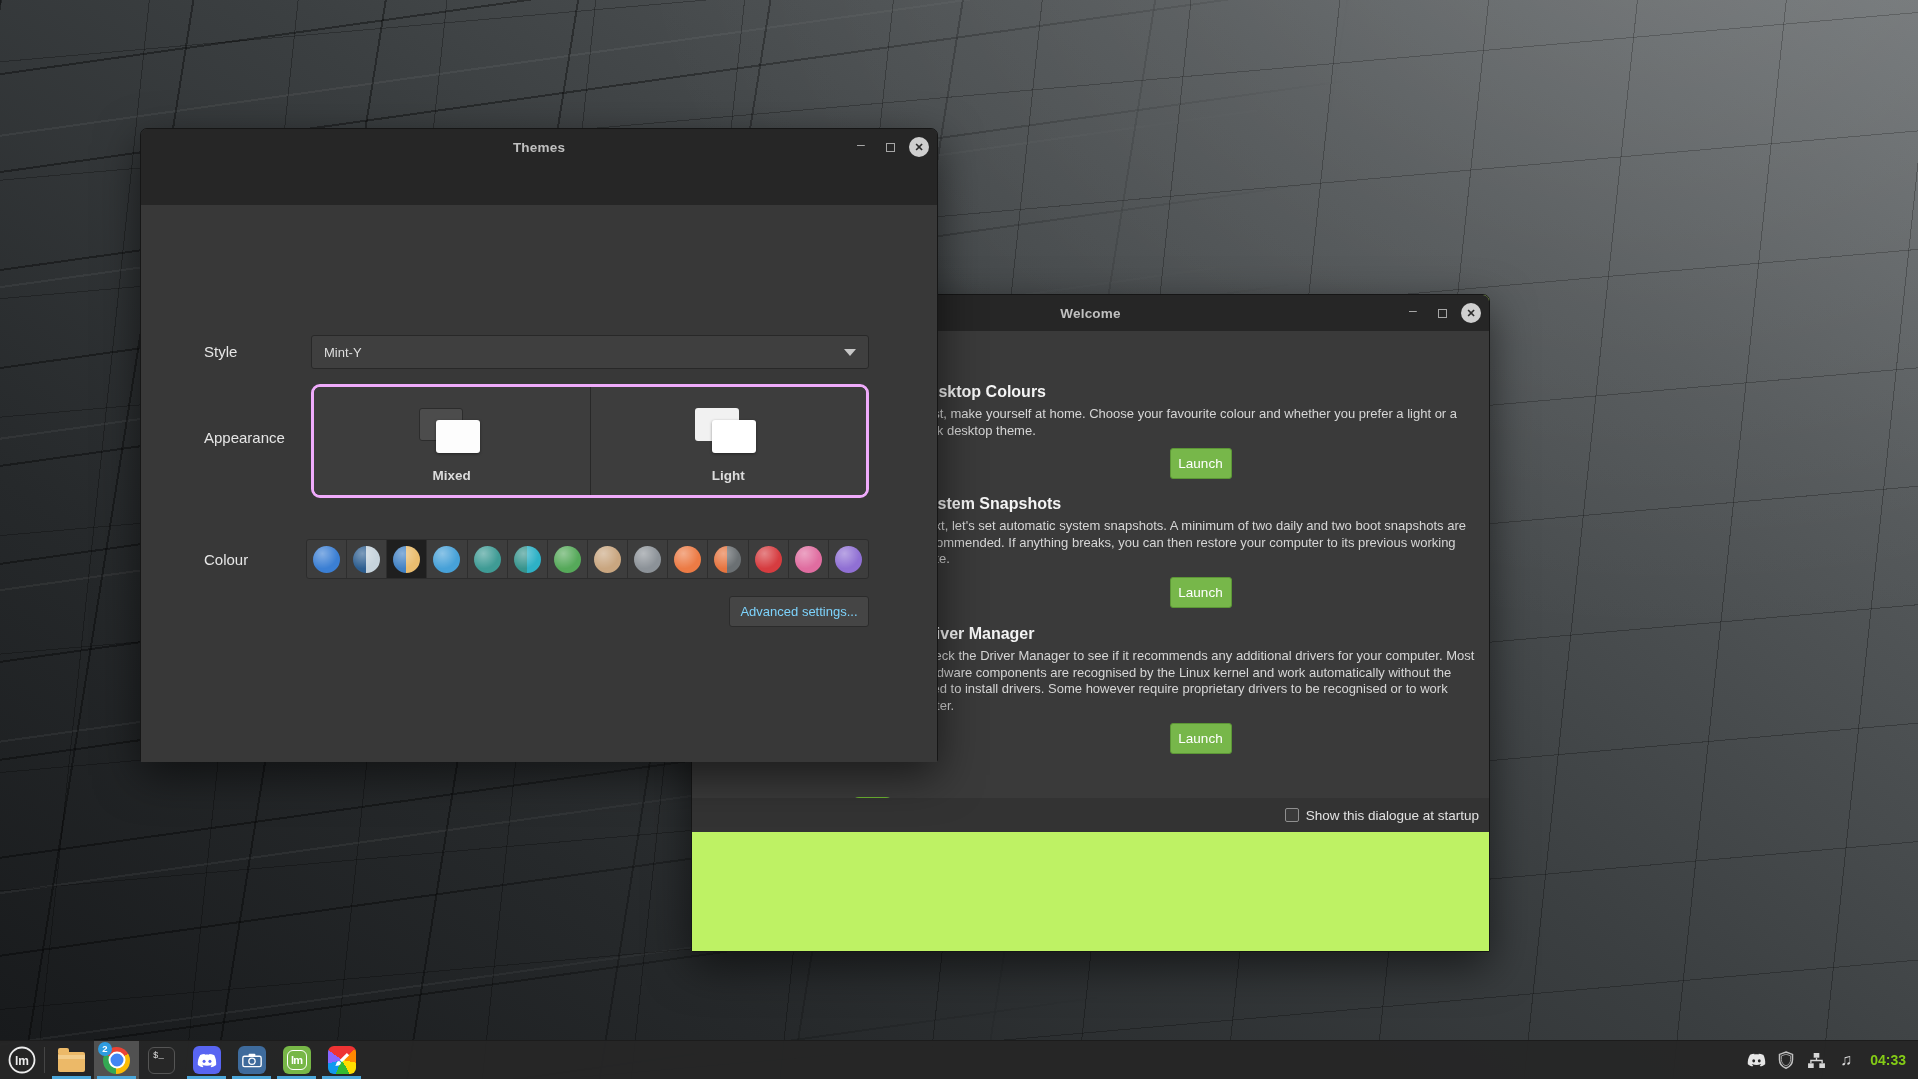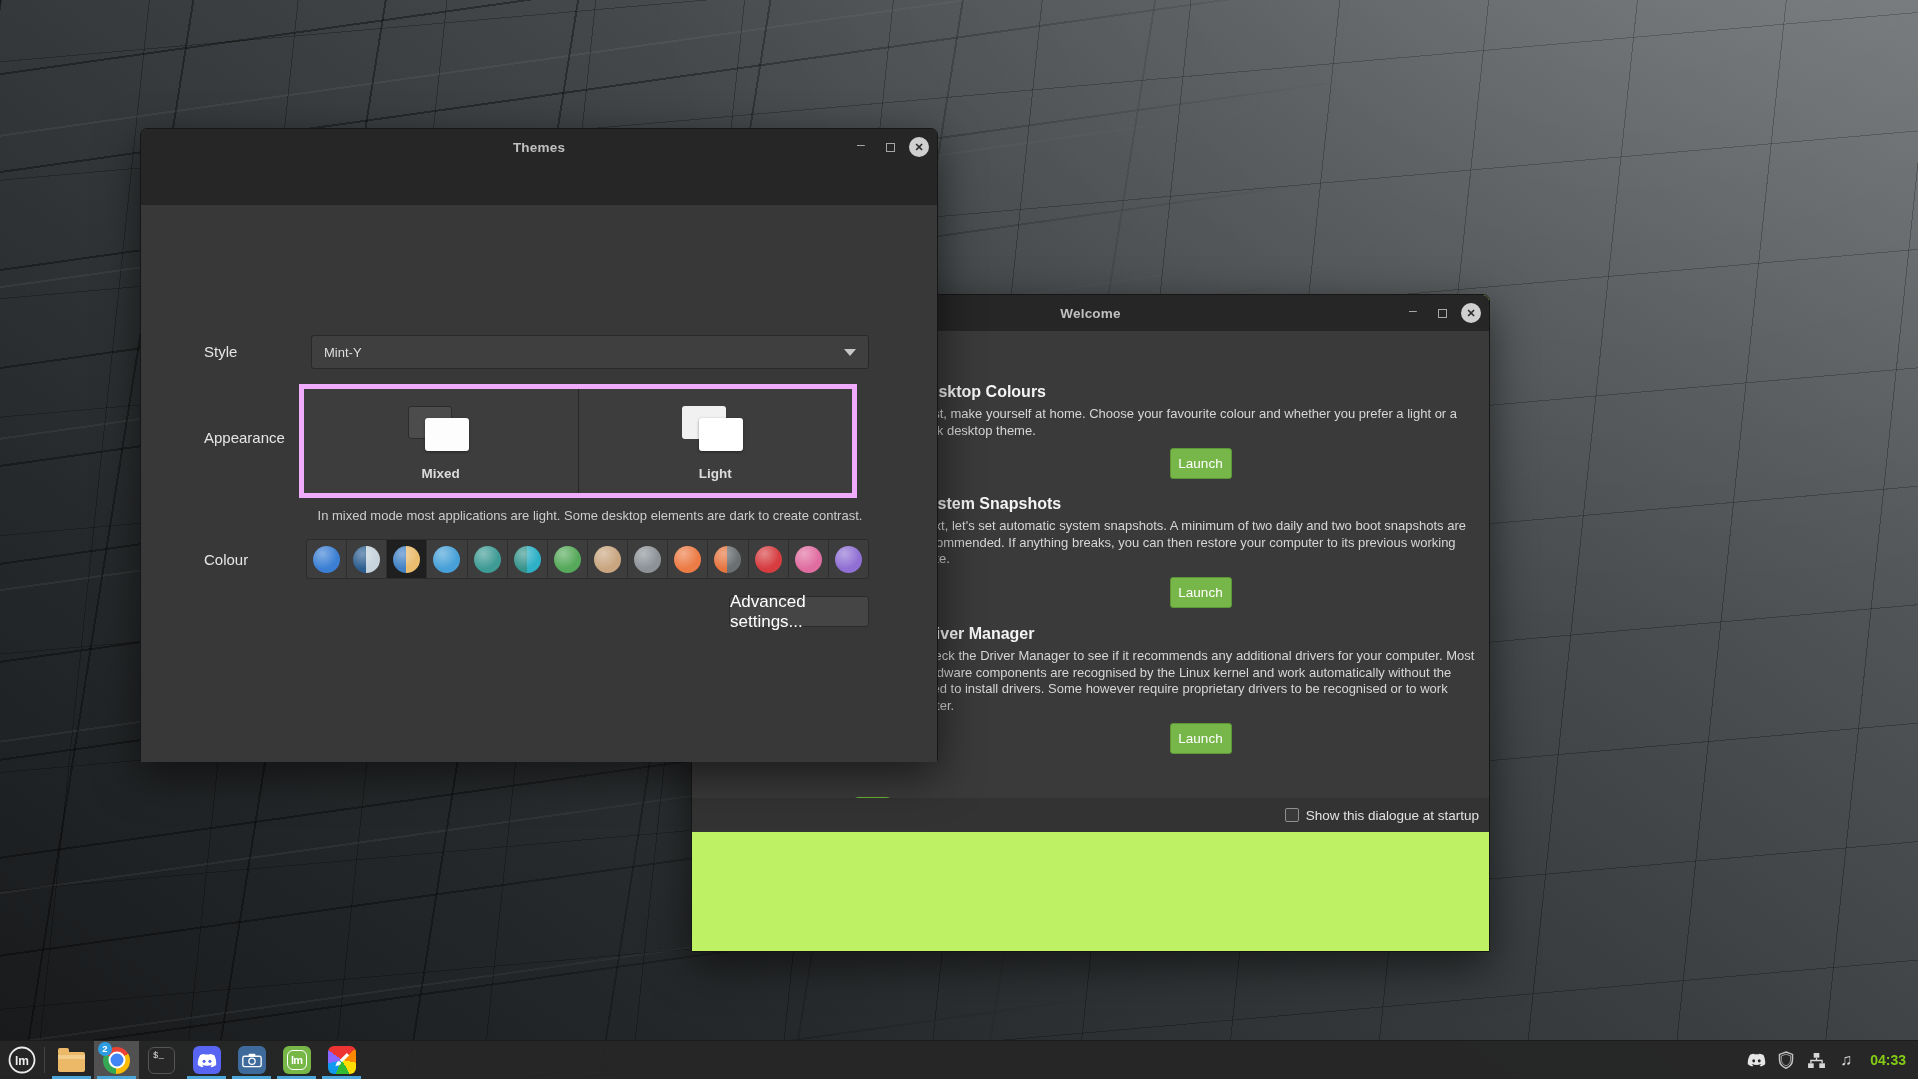--- a/index.html
+++ b/index.html
@@ -41,22 +41,22 @@
   
   #themes-window { left:140px; top:128px; width:798px; height:633px; z-index:20; background:#383838; }
   #themes-window .header-extra { height:40px; background:#262626; }
   #themes-window .content { position:relative; height:557px; background:#383838; }
   .form-label { position:absolute; left:63px; color:#e6e6e6; font-size:15px; }
   .dropdown { position:absolute; left:170px; top:130px; width:558px; height:34px; background:#3f3f3f;
               border:1px solid #282828; border-radius:3px; display:flex; align-items:center;
               padding:0 12px; color:#dedede; font-size:13px; }
   .dropdown .caret { margin-left:auto; width:0; height:0; border-left:6px solid transparent;
                      border-right:6px solid transparent; border-top:7px solid #c7c7c7; }
-  .appearance-group { position:absolute; left:158px; top:179px; width:558px; height:114px;
-                      display:flex; border:5px solid #f0abfc; border-radius:0; overflow:hidden; }
+  .appearance-group { position:absolute; left:170px; top:179px; width:558px; height:114px;
+                      display:flex; border:3px solid #f0abfc; border-radius:9px; overflow:hidden; }
   .appearance-opt { flex:1; background:#3d3d3d; display:flex; flex-direction:column; align-items:center;
                     justify-content:flex-end; padding-bottom:12px; border-right:1px solid #282828; cursor:default; }
   .appearance-opt:last-child { border-right:none; }
   .appearance-opt.selected { background:#242424; }
   .appearance-opt .label { font-size:13.5px; font-weight:bold; color:#dcdcdc; margin-top:10px; }
   .ai { position:relative; width:66px; height:50px; }
   .ai .back, .ai .front { position:absolute; width:44px; height:33px; border-radius:3px; }
   .ai .back  { left:0; top:0; }
   .ai .front { left:17px; top:12px; box-shadow:0 1px 3px rgba(0,0,0,.4); }
   .ai-mixed .back  { background:#4c4c4c; border:1px solid #2c2c2c; }
@@ -68,21 +68,21 @@
   .mode-hint { position:absolute; left:170px; top:303px; width:558px; text-align:center;
                font-size:13px; color:#cccccc; }
   .swatch-bar { position:absolute; left:165px; top:334px; width:563px; height:40px; display:flex;
                 border:1px solid #2c2c2c; border-radius:3px; background:#3d3d3d; overflow:hidden; }
   .swatch-cell { flex:1; display:flex; align-items:center; justify-content:center;
                  border-right:1px solid #2e2e2e; cursor:default; }
   .swatch-cell:last-child { border-right:none; }
   .swatch-cell.selected { background:#1f1f1f; }
   .swatch-circle { width:27px; height:27px; border-radius:50%; display:block; }
   .advanced-btn { position:absolute; left:588px; top:391px; width:140px; height:31px; background:#454545;
-                  border:1px solid #2b2b2b; border-radius:3px; color:#ffffff; font-size:17px;
+                  border:1px solid #2b2b2b; border-radius:3px; color:#7dd3fc; font-size:13px;
                   display:flex; align-items:center; justify-content:center; cursor:default; }
 
   
   #welcome-window { left:691px; top:294px; width:799px; height:658px; z-index:10; background:#bef264; }
   #welcome-window .content { position:relative; height:467px; background:#3a3a3a; overflow:hidden; }
   .wsection { position:absolute; left:226px; width:565px; }
   .wsection h2 { font-size:16px; font-weight:bold; color:#f4f4f4; margin-bottom:5px; }
   .wsection p  { font-size:13px; line-height:16.5px; color:#d6d6d6; }
   .launch-btn { display:block; width:62px; height:31px; margin:9px auto 0 auto; background:#77b74a;
                 border:1px solid #5c9636; border-radius:3px; color:#ffffff; font-size:13.5px;
@@ -218,21 +218,20 @@
       </div>
       <div class="appearance-opt">
         <div class="ai ai-light">
             <div class="back"></div>
             <div class="front"></div>
           </div>
         <span class="label">Light</span>
       </div>
     </div>
 
-    <div class="mode-hint">In mixed mode most applications are light. Some desktop elements are dark to create contrast.</div>
 
     <span class="form-label" style="top:346px">Colour</span>
     <div class="swatch-bar">
       <div class="swatch-cell">
           <span class="swatch-circle" style="background: radial-gradient(circle at 35% 28%, rgba(255, 255, 255, 0.38), rgba(255, 255, 255, 0) 58%), rgb(59, 127, 212);"></span>
         </div>
       <div class="swatch-cell">
           <span class="swatch-circle" style="background: radial-gradient(circle at 35% 28%, rgba(255, 255, 255, 0.38), rgba(255, 255, 255, 0) 58%), linear-gradient(90deg, rgb(45, 94, 144) 0px, rgb(45, 94, 144) 50%, rgb(199, 212, 221) 50%, rgb(199, 212, 221) 100%);"></span>
         </div>
       <div class="swatch-cell selected">

